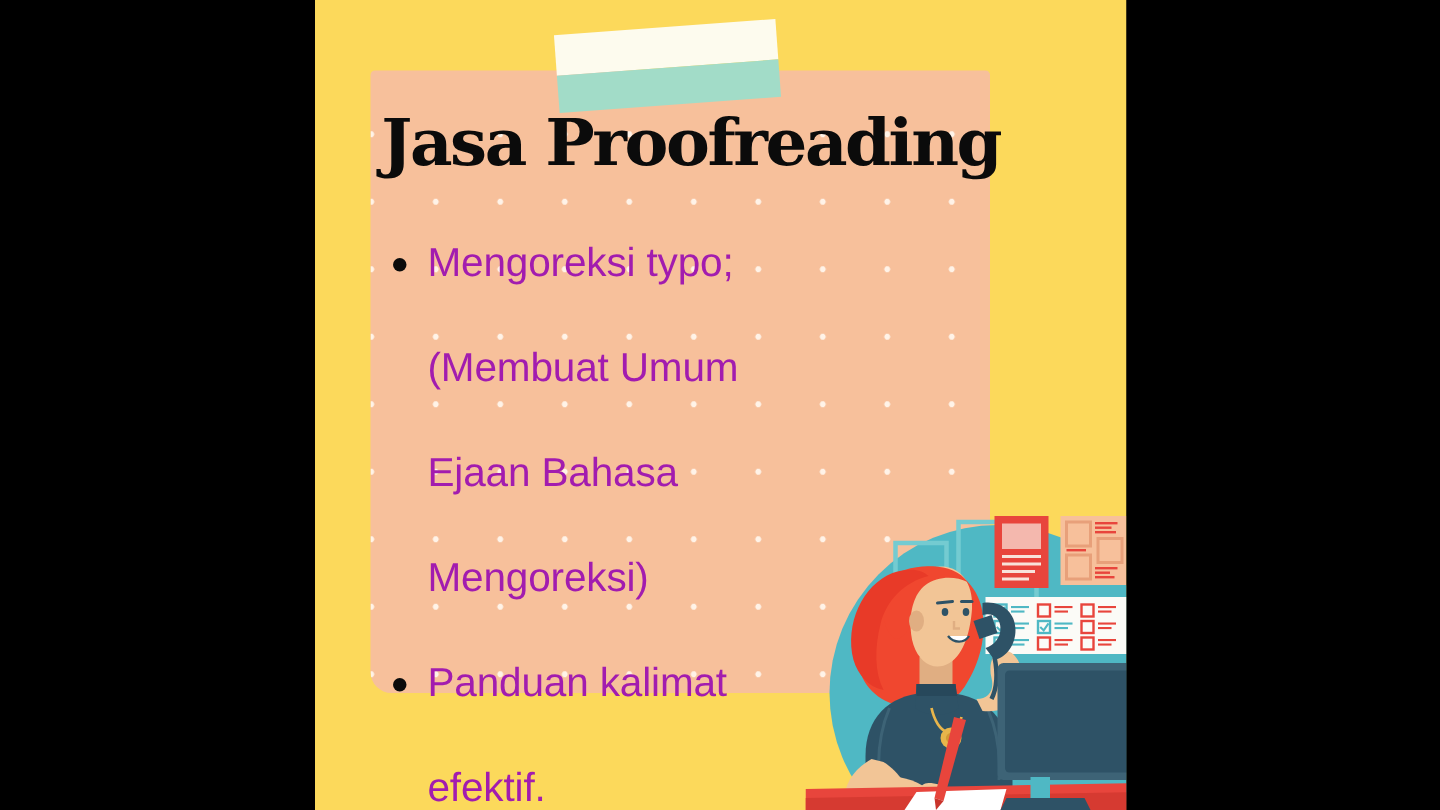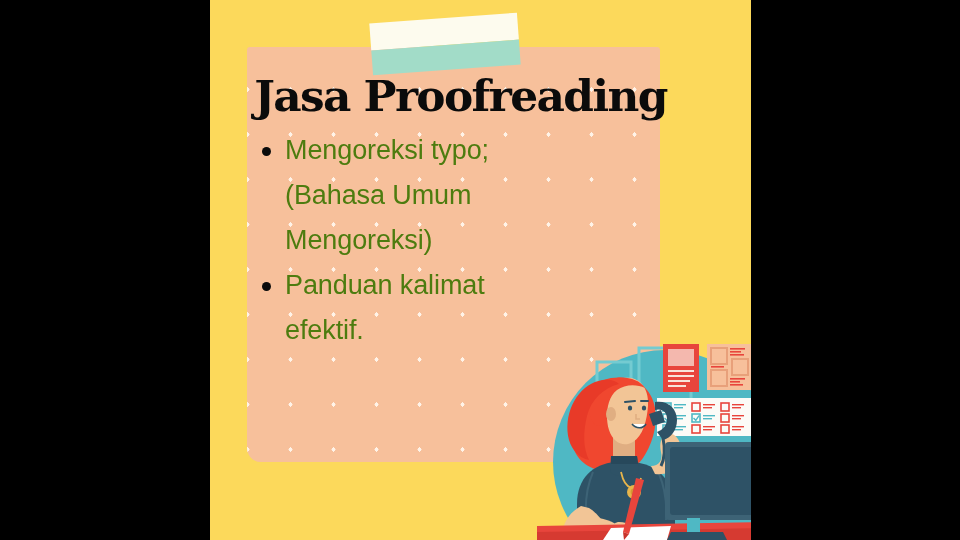--- a/index.html
+++ b/index.html
@@ -104,22 +104,23 @@
     list-style: none;
     margin: 0;
     padding: 9px 0 0 38px;
   }
   #bullets li {
     position: relative;
     font-family: "Liberation Sans", sans-serif;
     font-size: 27px;
     line-height: 1.67;
     font-weight: 400;
-    color: #4d7c0f;
+    color: #a21caf;
     letter-spacing: -0.1px;
+    margin-top: 25px;
   }
   #bullets li.has-bullet::before {
     content: "";
     position: absolute;
     left: -23px;
     top: 19px;
     width: 9px;
     height: 9px;
     border-radius: 50%;
     background: #0B0B0B;
@@ -150,21 +151,22 @@
 
     <div id="tape">
       <div class="tape-top"></div>
       <div class="tape-bot"></div>
     </div>
 
     <div id="card-text" style="left:37px; top:47px; width:466px;">
       <h1 id="title">Jasa Proofreading</h1>
       <ul id="bullets">
         <li class="has-bullet">Mengoreksi typo;</li>
-        <li class="cont">(Bahasa Umum</li>
+        <li class="cont">(Membuat Umum</li>
+        <li class="cont">Ejaan Bahasa</li>
         <li class="cont">Mengoreksi)</li>
         <li class="has-bullet">Panduan kalimat</li>
         <li class="cont">efektif.</li>
       </ul>
     </div>
 
     <div id="illo">
       <svg viewBox="0 0 224 218" xmlns="http://www.w3.org/2000/svg">
         <defs>
           <clipPath id="clipAll">

